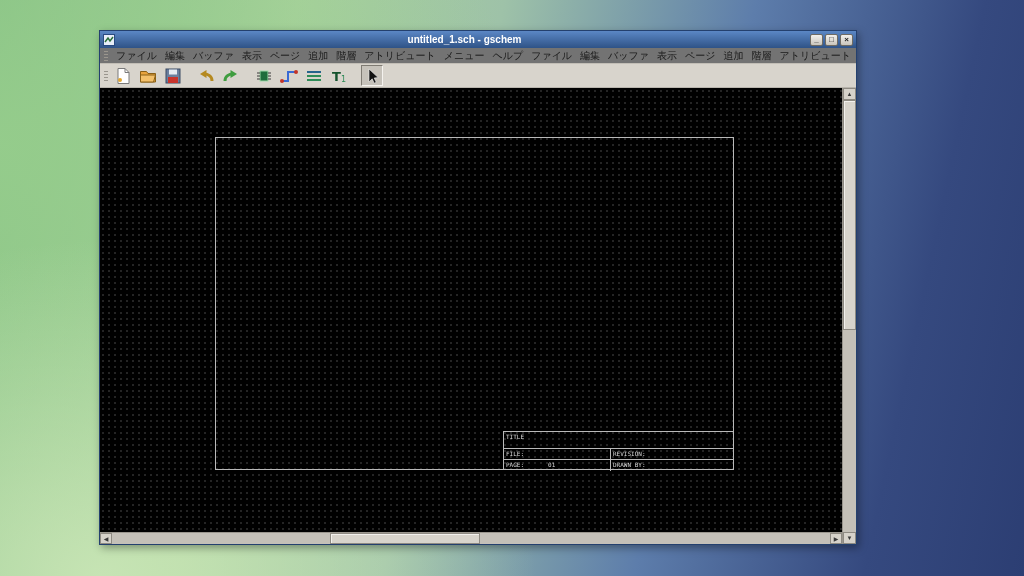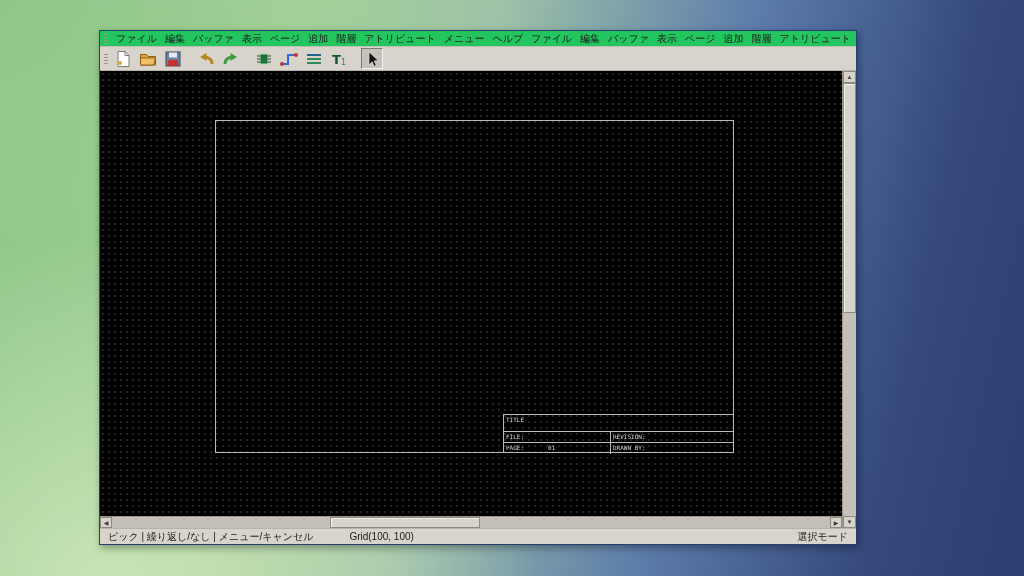--- a/index.html
+++ b/index.html
@@ -33,21 +33,21 @@
   .win-controls { display: flex; gap: 2px; }
   .win-btn {
     width: 13px; height: 12px; font-size: 8px; font-weight: bold; line-height: 10px;
     text-align: center; color: #222; background: linear-gradient(#f2f0ec, #c9c5bd);
     border: 1px solid #6f6b63; border-radius: 2px; cursor: default;
   }
 
   
   .menubar {
     height: 16px; flex: 0 0 16px; display: flex; align-items: center;
-    background: #22c55e; border-bottom: 1px solid #c2beb6;
+    background: #737373; border-bottom: 1px solid #c2beb6;
     font-size: 10px; color: #1a1a1a; white-space: nowrap; overflow: hidden;
     padding-left: 2px;
   }
   .gripper {
     width: 4px; height: 10px; margin: 0 4px 0 2px; flex: 0 0 4px;
     background: repeating-linear-gradient(to bottom, #9a968e 0 1px, transparent 1px 3px);
   }
   .menu-item { padding: 1px 4px; cursor: default; }
 
   
@@ -129,20 +129,34 @@
   }
   .status-grid { margin-left: 36px; }
   .status-mode { margin-left: auto; }
 </style>
 </head>
 <body>
 
 <div class="desktop">
   <div class="window">
 
+    <div class="titlebar">
+      <div class="win-icon">
+        <svg width="12" height="12" viewBox="0 0 12 12">
+          <rect x="0.5" y="0.5" width="11" height="11" fill="#e8eef8" stroke="#2a4a80"></rect>
+          <path d="M2 8 L5 4 L7 7 L10 3" stroke="#2a6e3a" stroke-width="1.5" fill="none"></path>
+        </svg>
+      </div>
+      <div class="tb-title">untitled_1.sch - gschem</div>
+      <div class="win-controls">
+        <div class="win-btn">_</div>
+        <div class="win-btn">□</div>
+        <div class="win-btn">×</div>
+      </div>
+    </div>
 
     <div class="menubar">
       <div class="gripper"></div>
       <span class="menu-item">ファイル</span>
       <span class="menu-item">編集</span>
       <span class="menu-item">バッファ</span>
       <span class="menu-item">表示</span>
       <span class="menu-item">ページ</span>
       <span class="menu-item">追加</span>
       <span class="menu-item">階層</span>
@@ -282,20 +296,15 @@
           <div class="sb-arrow sb-right">▶</div>
         </div>
       </div>
       <div class="vscroll">
         <div class="sb-arrow sb-up">▲</div>
         <div class="v-thumb"></div>
         <div class="sb-arrow sb-down">▼</div>
       </div>
     </div>
 
-    <div class="statusbar">
-      <span class="status-left">ピック | 繰り返し/なし | メニュー/キャンセル</span>
-      <span class="status-grid">Grid(100, 100)</span>
-      <span class="status-mode">選択モード</span>
-    </div>
 
   </div>
 </div>
 
 </body></html>

